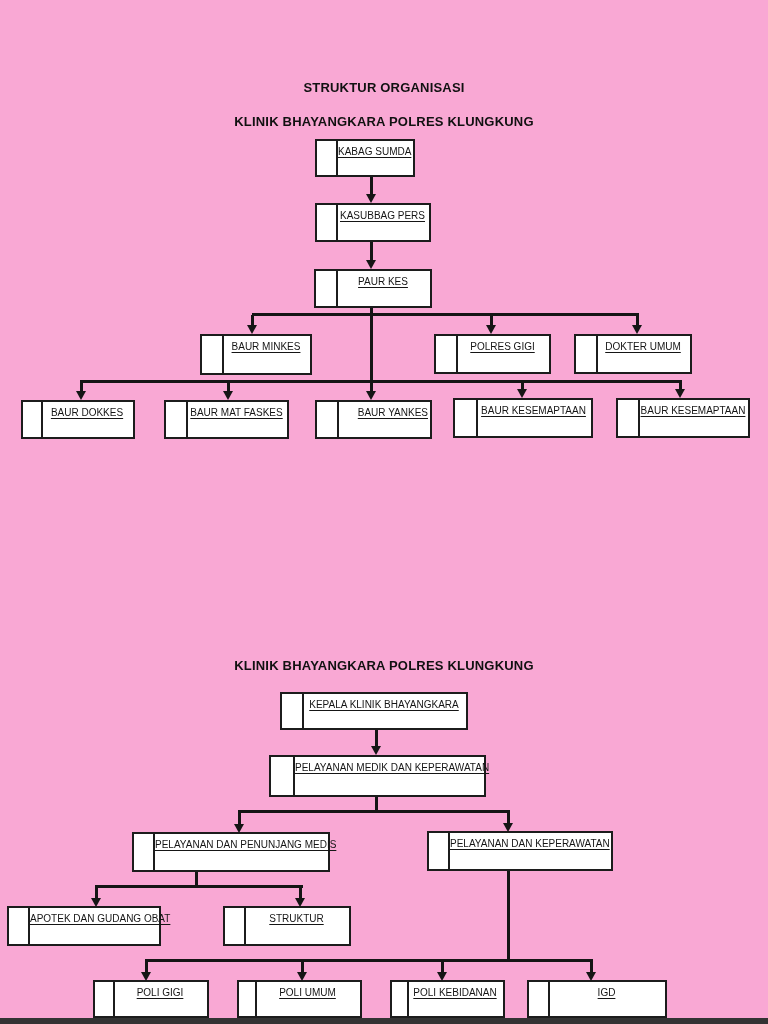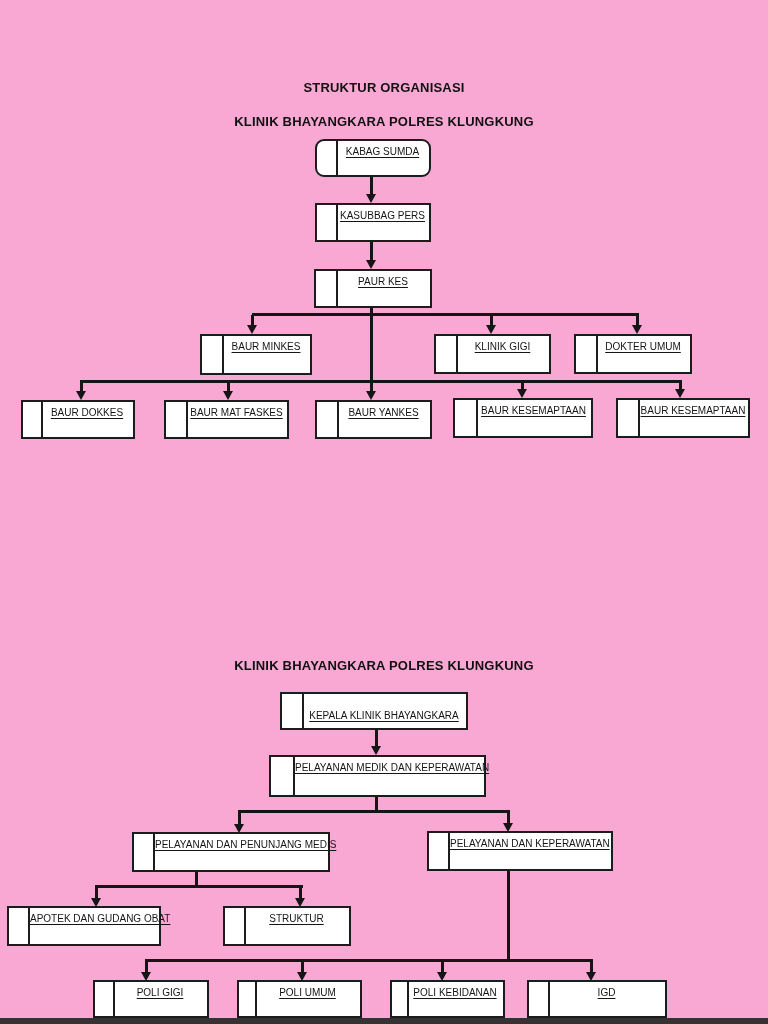--- a/index.html
+++ b/index.html
@@ -35,55 +35,55 @@
 </style>
 </head>
 <body>
 
 <div id="page">
 
   <div>
     <div class="chart-title" style="top:79px;"><span>STRUKTUR ORGANISASI</span><br>
       <span>KLINIK BHAYANGKARA POLRES KLUNGKUNG</span></div>
 
-    <div class="obox" style="left:315px;top:139px;width:116px;height:38px;border-radius:9px;">
+    <div class="obox" style="left:315px;top:139px;width:100px;height:38px;">
       <div class="sidecell" style="width:21px;"></div>
       <div class="olabel" style="left:21px;">KABAG SUMDA</div>
     </div>
     <div class="obox" style="left:315px;top:203px;width:116px;height:39px;">
       <div class="sidecell" style="width:21px;"></div>
       <div class="olabel" style="left:21px;">KASUBBAG PERS</div>
     </div>
     <div class="obox" style="left:314px;top:269px;width:118px;height:39px;">
       <div class="sidecell" style="width:22px;"></div>
       <div class="olabel" style="left:22px;">PAUR KES</div>
     </div>
     <div class="obox" style="left:200px;top:334px;width:112px;height:41px;">
       <div class="sidecell" style="width:22px;"></div>
       <div class="olabel" style="left:22px;">BAUR MINKES</div>
     </div>
     <div class="obox" style="left:434px;top:334px;width:117px;height:40px;">
       <div class="sidecell" style="width:22px;"></div>
-      <div class="olabel" style="left:22px;">KLINIK GIGI</div>
+      <div class="olabel" style="left:22px;">POLRES GIGI</div>
     </div>
     <div class="obox" style="left:574px;top:334px;width:118px;height:40px;">
       <div class="sidecell" style="width:22px;"></div>
       <div class="olabel" style="left:22px;">DOKTER UMUM</div>
     </div>
     <div class="obox" style="left:21px;top:400px;width:114px;height:39px;">
       <div class="sidecell" style="width:20px;"></div>
       <div class="olabel" style="left:20px;">BAUR DOKKES</div>
     </div>
     <div class="obox" style="left:164px;top:400px;width:125px;height:39px;">
       <div class="sidecell" style="width:22px;"></div>
       <div class="olabel" style="left:22px;">BAUR MAT FASKES</div>
     </div>
     <div class="obox" style="left:315px;top:400px;width:117px;height:39px;">
       <div class="sidecell" style="width:22px;"></div>
-      <div class="olabel" style="left:22px;">BAUR YANKES</div>
+      <div class="olabel" style="left:22px;text-align:right;">BAUR YANKES</div>
     </div>
     <div class="obox" style="left:453px;top:398px;width:140px;height:40px;">
       <div class="sidecell" style="width:23px;"></div>
       <div class="olabel" style="left:23px;">BAUR KESEMAPTAAN</div>
     </div>
     <div class="obox" style="left:616px;top:398px;width:134px;height:40px;">
       <div class="sidecell" style="width:22px;"></div>
       <div class="olabel" style="left:22px;">BAUR KESEMAPTAAN</div>
     </div>
 
@@ -111,21 +111,21 @@
     <div class="ln" style="left:679px;top:382px;width:3px;height:9px;"></div>
     <div class="arr" style="left:675px;top:389px;"></div>
   </div>
 
   <div>
     <div class="chart-title" style="top:623px;"><br>
       <span>KLINIK BHAYANGKARA POLRES KLUNGKUNG</span></div>
 
     <div class="obox" style="left:280px;top:692px;width:188px;height:38px;">
       <div class="sidecell" style="width:22px;"></div>
-      <div class="olabel" style="left:22px;margin-top:11px;">KEPALA KLINIK BHAYANGKARA</div>
+      <div class="olabel" style="left:22px;">KEPALA KLINIK BHAYANGKARA</div>
     </div>
     <div class="obox" style="left:269px;top:755px;width:217px;height:42px;">
       <div class="sidecell" style="width:24px;"></div>
       <div class="olabel" style="left:24px;">PELAYANAN MEDIK DAN KEPERAWATAN</div>
     </div>
     <div class="obox" style="left:132px;top:832px;width:198px;height:40px;">
       <div class="sidecell" style="width:21px;"></div>
       <div class="olabel" style="left:21px;">PELAYANAN DAN PENUNJANG MEDIS</div>
     </div>
     <div class="obox" style="left:427px;top:831px;width:186px;height:40px;">

